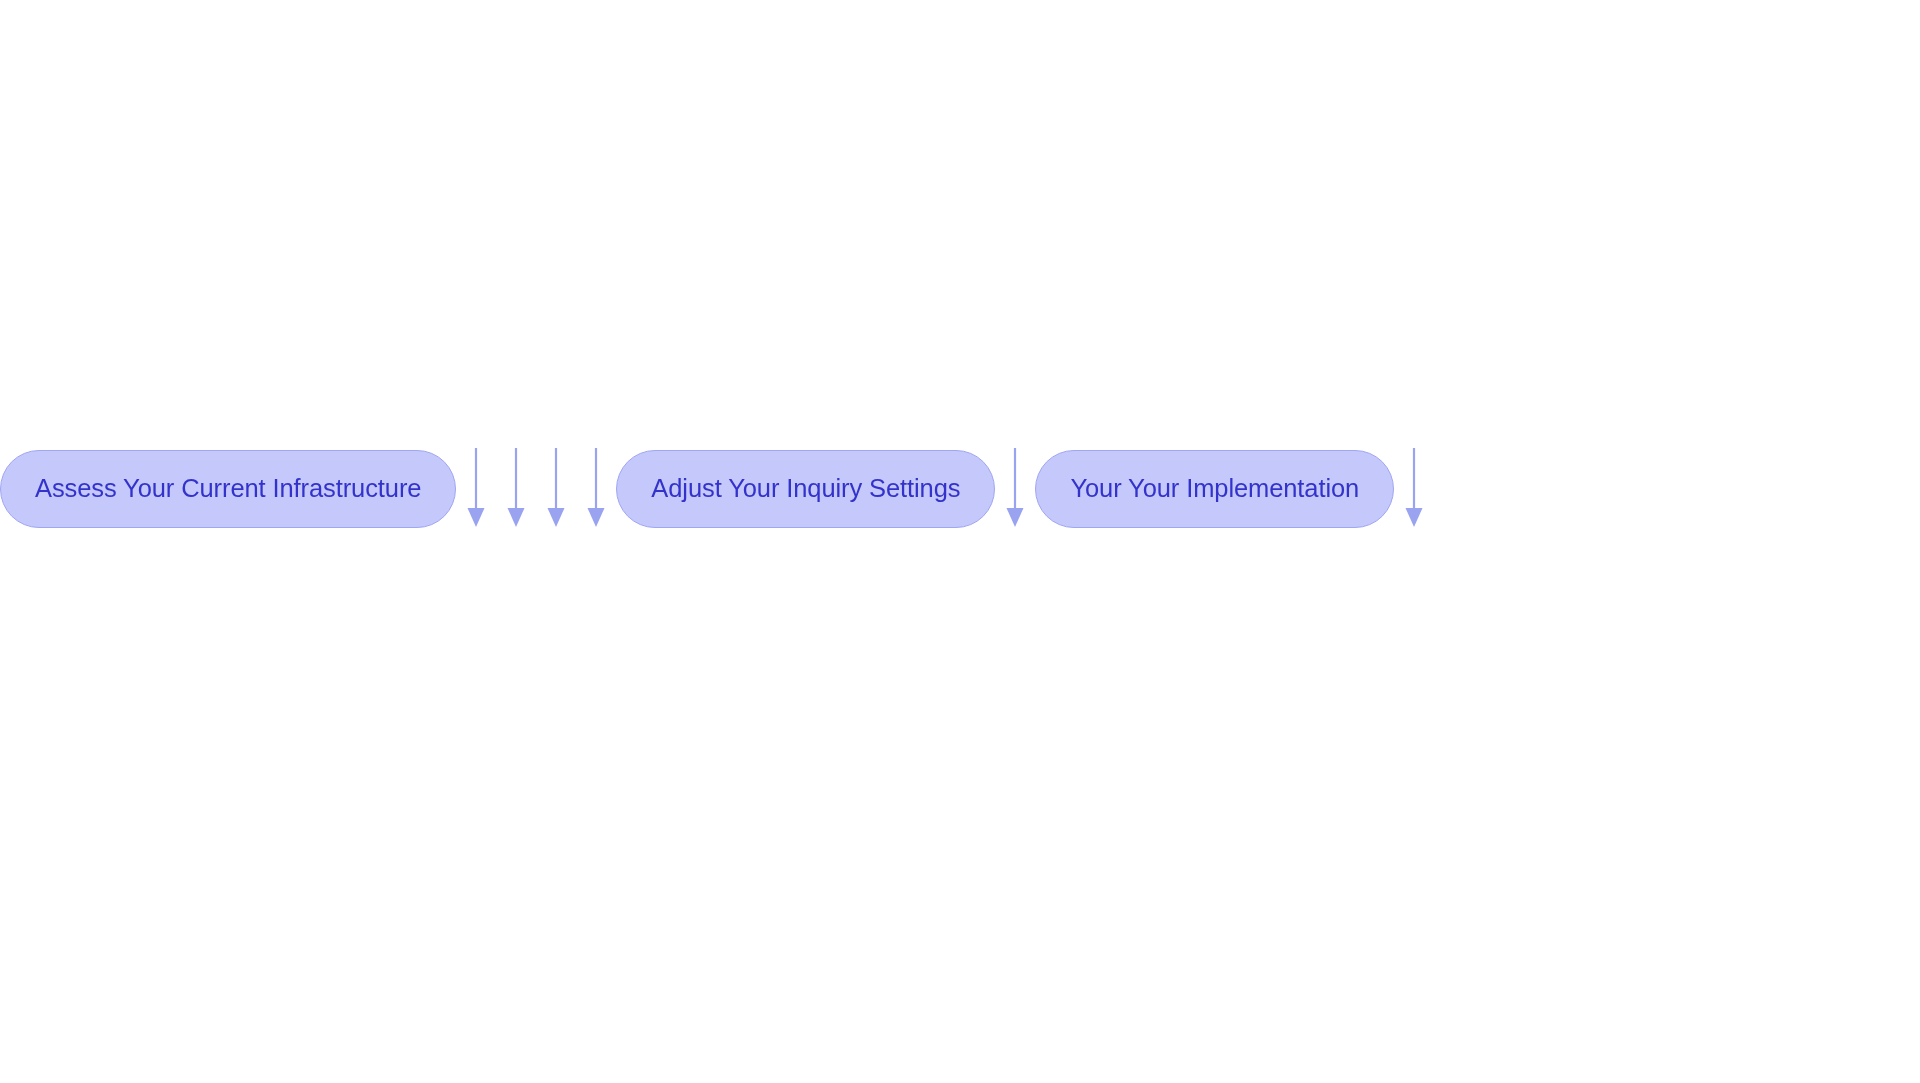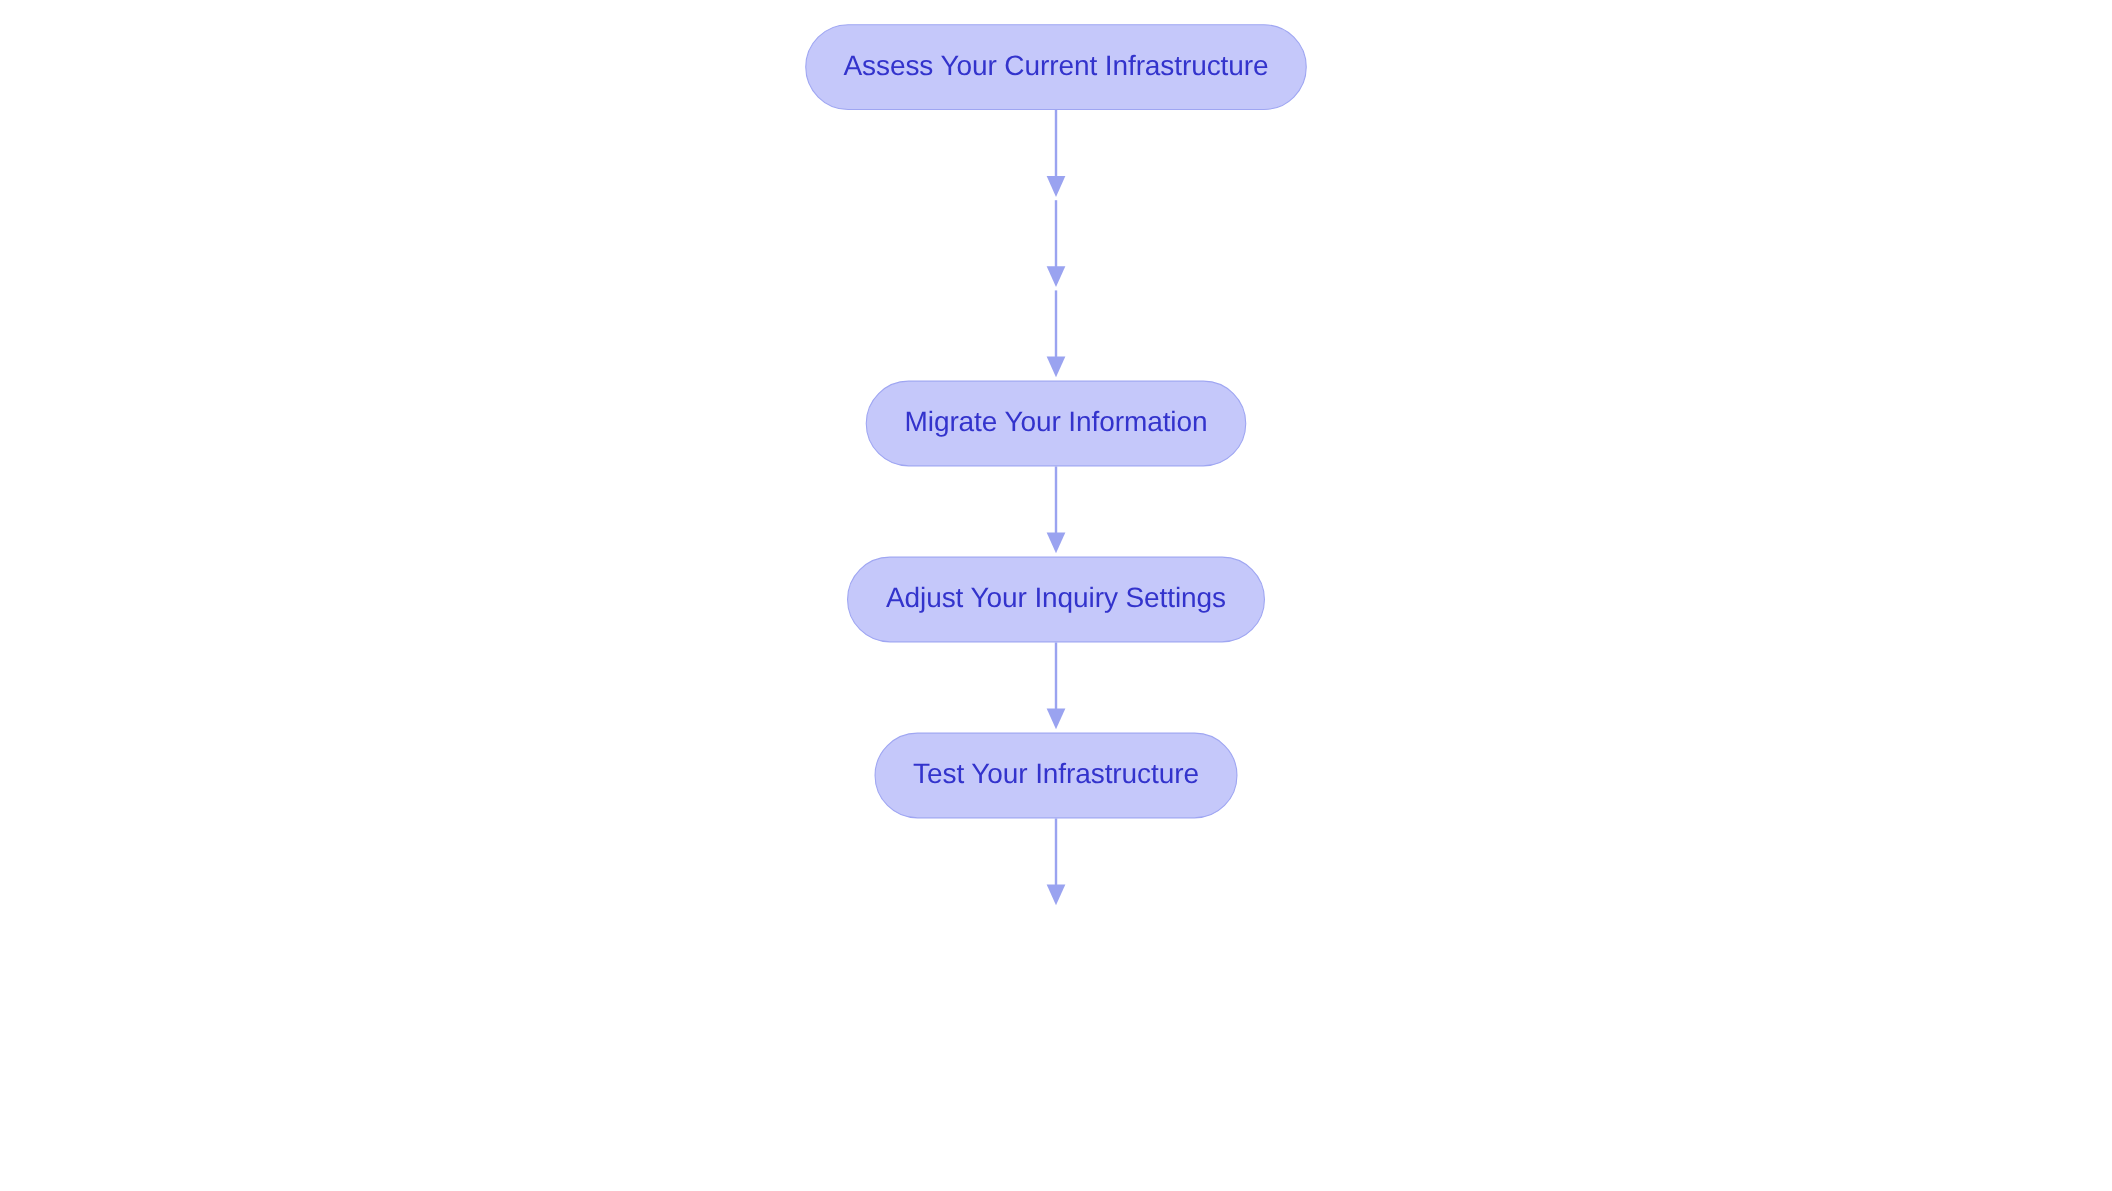--- a/index.html
+++ b/index.html
@@ -22,21 +22,20 @@
     background: #ffffff;
   }
 
   .flow-column {
     position: absolute;
     left: 0;
     top: 0;
     width: 1920px;
     height: 955px;
     display: flex;
-    flex-direction: column;
     align-items: center;
     justify-content: flex-start;
     padding-top: 22px;
     box-sizing: border-box;
   }
 
   .flow-node {
     box-sizing: border-box;
     height: 78px;
     display: flex;
@@ -101,44 +100,41 @@
     </div>
 
 
     <div class="flow-connector">
       <svg viewBox="0 0 40 82" xmlns="http://www.w3.org/2000/svg" aria-hidden="true">
         <line x1="20" y1="0" x2="20" y2="64" stroke="#9aa3f0" stroke-width="2.2"></line>
         <polygon points="11.5,60 28.5,60 20,79" fill="#9aa3f0"></polygon>
       </svg>
     </div>
 
-    <div class="flow-node">
-      <span class="flow-node-label">Migrate Your Information</span>
-    </div>
 
     <div class="flow-connector">
       <svg viewBox="0 0 40 82" xmlns="http://www.w3.org/2000/svg" aria-hidden="true">
         <line x1="20" y1="0" x2="20" y2="64" stroke="#9aa3f0" stroke-width="2.2"></line>
         <polygon points="11.5,60 28.5,60 20,79" fill="#9aa3f0"></polygon>
       </svg>
     </div>
 
     <div class="flow-node">
       <span class="flow-node-label">Adjust Your Inquiry Settings</span>
     </div>
 
     <div class="flow-connector">
       <svg viewBox="0 0 40 82" xmlns="http://www.w3.org/2000/svg" aria-hidden="true">
         <line x1="20" y1="0" x2="20" y2="64" stroke="#9aa3f0" stroke-width="2.2"></line>
         <polygon points="11.5,60 28.5,60 20,79" fill="#9aa3f0"></polygon>
       </svg>
     </div>
 
     <div class="flow-node">
-      <span class="flow-node-label">Test Your Infrastructure</span>
+      <span class="flow-node-label">Your Your Implementation</span>
     </div>
 
     <div class="flow-connector">
       <svg viewBox="0 0 40 82" xmlns="http://www.w3.org/2000/svg" aria-hidden="true">
         <line x1="20" y1="0" x2="20" y2="64" stroke="#9aa3f0" stroke-width="2.2"></line>
         <polygon points="11.5,60 28.5,60 20,79" fill="#9aa3f0"></polygon>
       </svg>
     </div>
 
 

